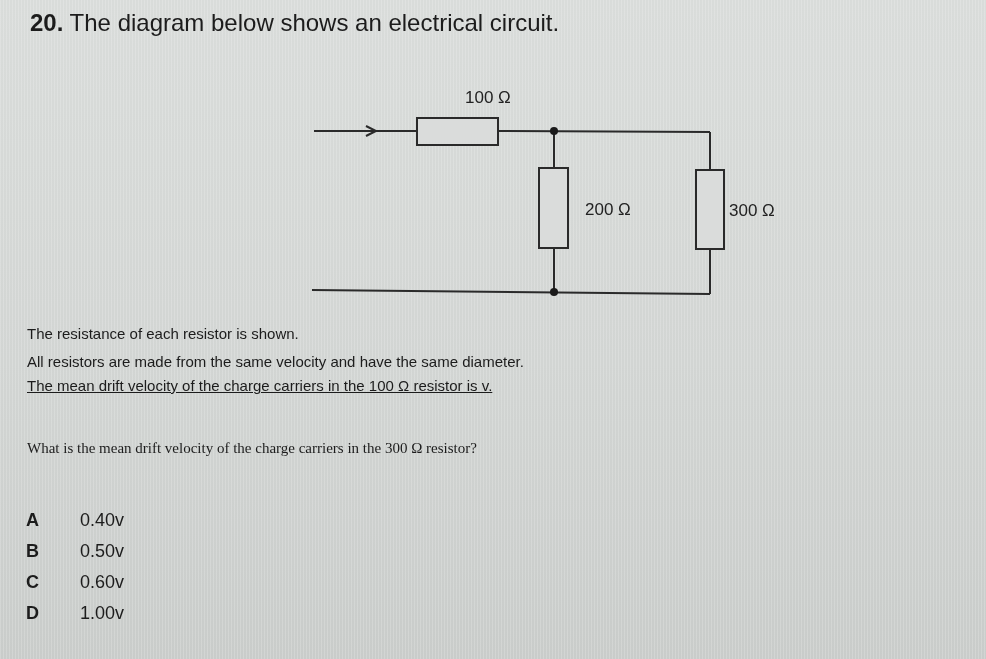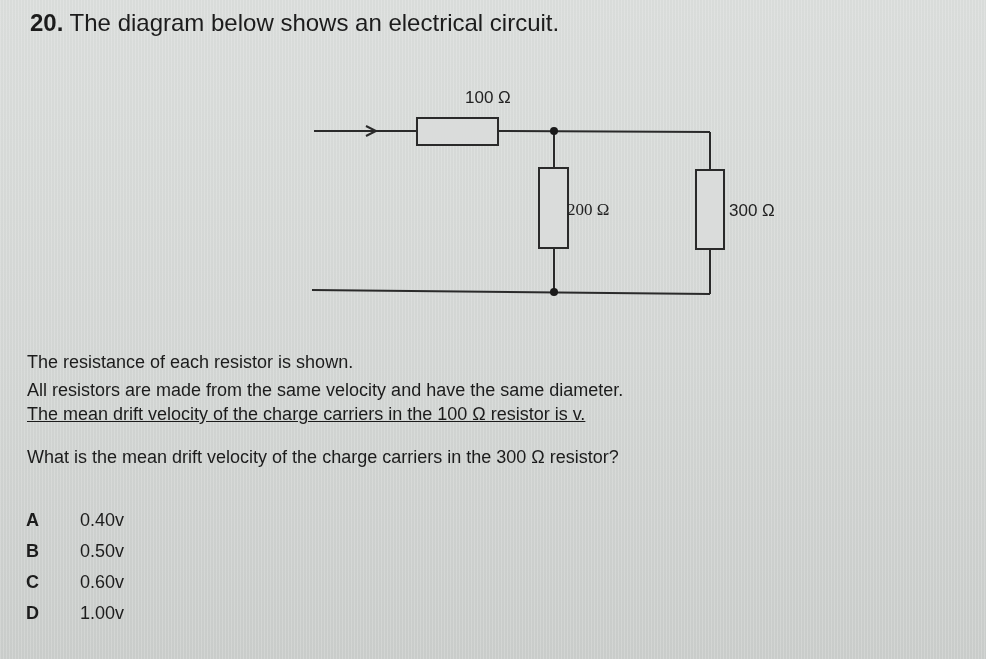--- a/index.html
+++ b/index.html
@@ -9,21 +9,21 @@
       background-image:
         repeating-linear-gradient(90deg, rgba(255,255,255,0.18) 0px, rgba(255,255,255,0.18) 1px, rgba(0,0,0,0) 1px, rgba(0,0,0,0) 3px),
         linear-gradient(180deg, #d9dcda 0%, #d2d5d3 55%, #c9ccca 100%);
       font-family: "Liberation Sans", sans-serif;
       color: #1c1c1c;
     }
     .q-header { position: absolute; left: 30px; top: 9px; font-size: 24px; }
     .q-number { font-weight: bold; }
     .circuit { position: absolute; left: 0; top: 0; }
     .circuit-label { position: absolute; font-size: 17px; color: #222; }
-    .body-text { position: absolute; left: 27px; font-size: 18px; line-height: 24px; margin-top: 28px; }
+    .body-text { position: absolute; left: 27px; font-size: 15px; line-height: 24px; }
     .options { position: absolute; left: 26px; top: 505px; }
     .option { display: flex; align-items: center; height: 31px; font-size: 18px; }
     .option-letter { font-weight: bold; width: 54px; font-size: 18px; }
     .option-value { }
   </style>
 </head>
 <body>
 
 <div class="q-header">
   <span class="q-number">20.</span>
@@ -48,27 +48,27 @@
     <rect x="696" y="170" width="28" height="79" fill="#dadcdb"></rect>
     <line x1="710" y1="249" x2="710" y2="294"></line>
 
     <line x1="312" y1="290" x2="710" y2="294"></line>
   </g>
   <circle cx="554" cy="131" r="4" fill="#1a1a1a"></circle>
   <circle cx="554" cy="292" r="4" fill="#1a1a1a"></circle>
 </svg>
 
 <div class="circuit-label" style="left:429px; top:88px;margin-left:36px;">100 Ω</div>
-<div class="circuit-label" style="left:567px; top:200px;font-family:Liberation Serif, serif;">200 Ω</div>
+<div class="circuit-label" style="left:585px; top:200px;">200 Ω</div>
 <div class="circuit-label" style="left:729px; top:201px;text-align:right;">300 Ω</div>
 
 <div class="body-text" style="top:322px;">The resistance of each resistor is shown.</div>
 <div class="body-text" style="top:350px;">All resistors are made from the same velocity and have the same diameter.</div>
 <div class="body-text" style="top:374px;text-decoration:underline;">The mean drift velocity of the charge carriers in the 100 Ω resistor is v.</div>
-<div class="body-text" style="top:417px;">What is the mean drift velocity of the charge carriers in the 300 Ω resistor?</div>
+<div class="body-text" style="top:436px;font-family:Liberation Serif, serif;">What is the mean drift velocity of the charge carriers in the 300 Ω resistor?</div>
 
 <div class="options">
   <div class="option">
     <span class="option-letter">A</span>
     <span class="option-value">0.40v</span>
   </div>
   <div class="option">
     <span class="option-letter">B</span>
     <span class="option-value">0.50v</span>
   </div>

